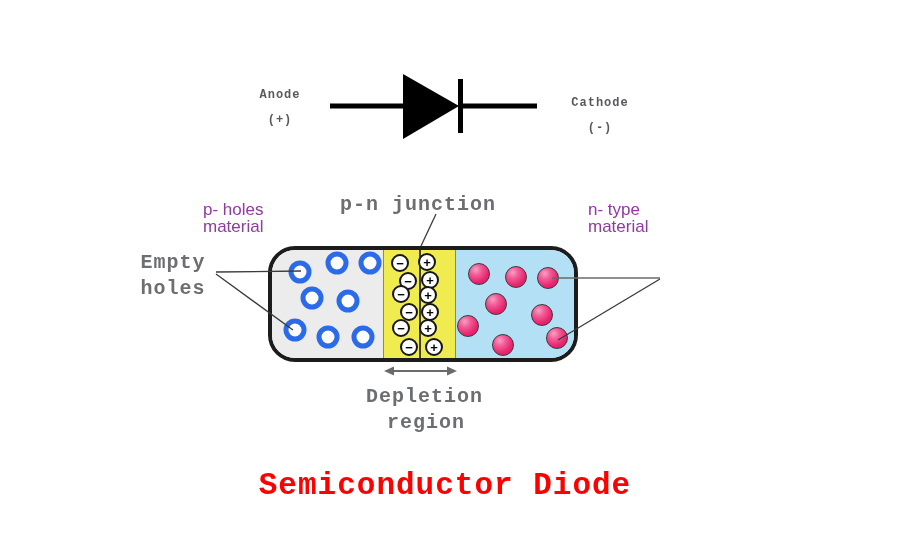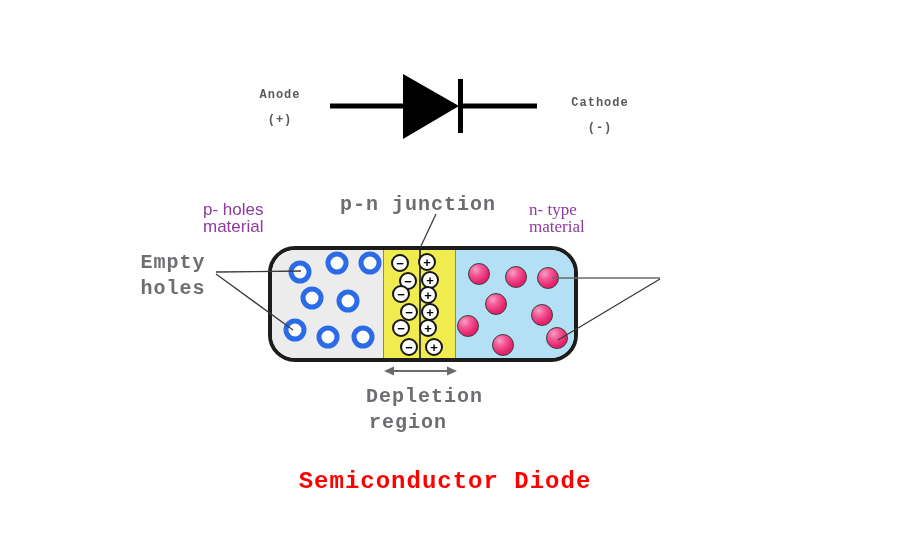--- a/index.html
+++ b/index.html
@@ -15,21 +15,21 @@
   }
   .mono-label {
     font-weight:bold; color:var(--label-gray,#6d6e71); font-size:20px;
     letter-spacing:1px; line-height:26px;
   }
   .purple-label {
     font-family:"Liberation Sans", sans-serif; color:var(--purple,#8e3a9e);
     font-size:17px; line-height:17px;
   }
   .title {
-    font-weight:bold; color:var(--title-red,#ff0000); font-size:24px;
+    font-weight:bold; color:var(--title-red,#ff0000); font-size:31px;
     letter-spacing:1px;
   }
 
   .body-rect {
     left:268px; top:246px; width:310px; height:116px;
     border:4px solid var(--body-border,#1c1c1c); border-radius:27px;
     overflow:hidden; display:flex; box-sizing:border-box;
   }
   .region-p   { width:111px; background:var(--p-region-bg,#ececec); }
   .region-dep { width:73px;  background:var(--depletion-bg,#f0ec50);
@@ -71,21 +71,21 @@
   </div>
   <div class="abs sym-label" style="left:545px; top:83px; width:110px;margin-top:8px;">
     <div>Cathode</div>
     <div>(-)</div>
   </div>
 
   <div class="abs purple-label" style="left:203px; top:201px;">
     <div>p- holes</div>
     <div>material</div>
   </div>
-  <div class="abs purple-label" style="left:529px; top:201px;font-family:Liberation Serif, serif;">
+  <div class="abs purple-label" style="left:588px; top:201px;">
     <div>n- type</div>
     <div>material</div>
   </div>
 
   <div class="abs mono-label" style="left:130px; top:250px; width:86px; text-align:center;">
     <div>Empty</div>
     <div>holes</div>
   </div>
 
   <div class="abs mono-label" style="left:340px; top:192px;">p-n junction</div>
@@ -145,18 +145,18 @@
     </g>
     <g class="lead">
       <line x1="390" y1="371" x2="451" y2="371" style="stroke-width:1.8"></line>
       <polygon points="384,371 394,366.4 394,375.6" fill="#6a6a6a"></polygon>
       <polygon points="457,371 447,366.4 447,375.6" fill="#6a6a6a"></polygon>
     </g>
   </svg>
 
   <div class="abs mono-label" style="left:366px; top:384px;font-family:Liberation Mono, monospace;">
     <div>Depletion</div>
-    <div style="padding-left:3px;">region</div>
+    <div style="padding-left:3px;text-align:center;">region</div>
   </div>
 
   <div class="abs title" style="left:0; top:468px; width:890px; text-align:center;">Semiconductor Diode</div>
 
 </div>
 
 </body></html>

